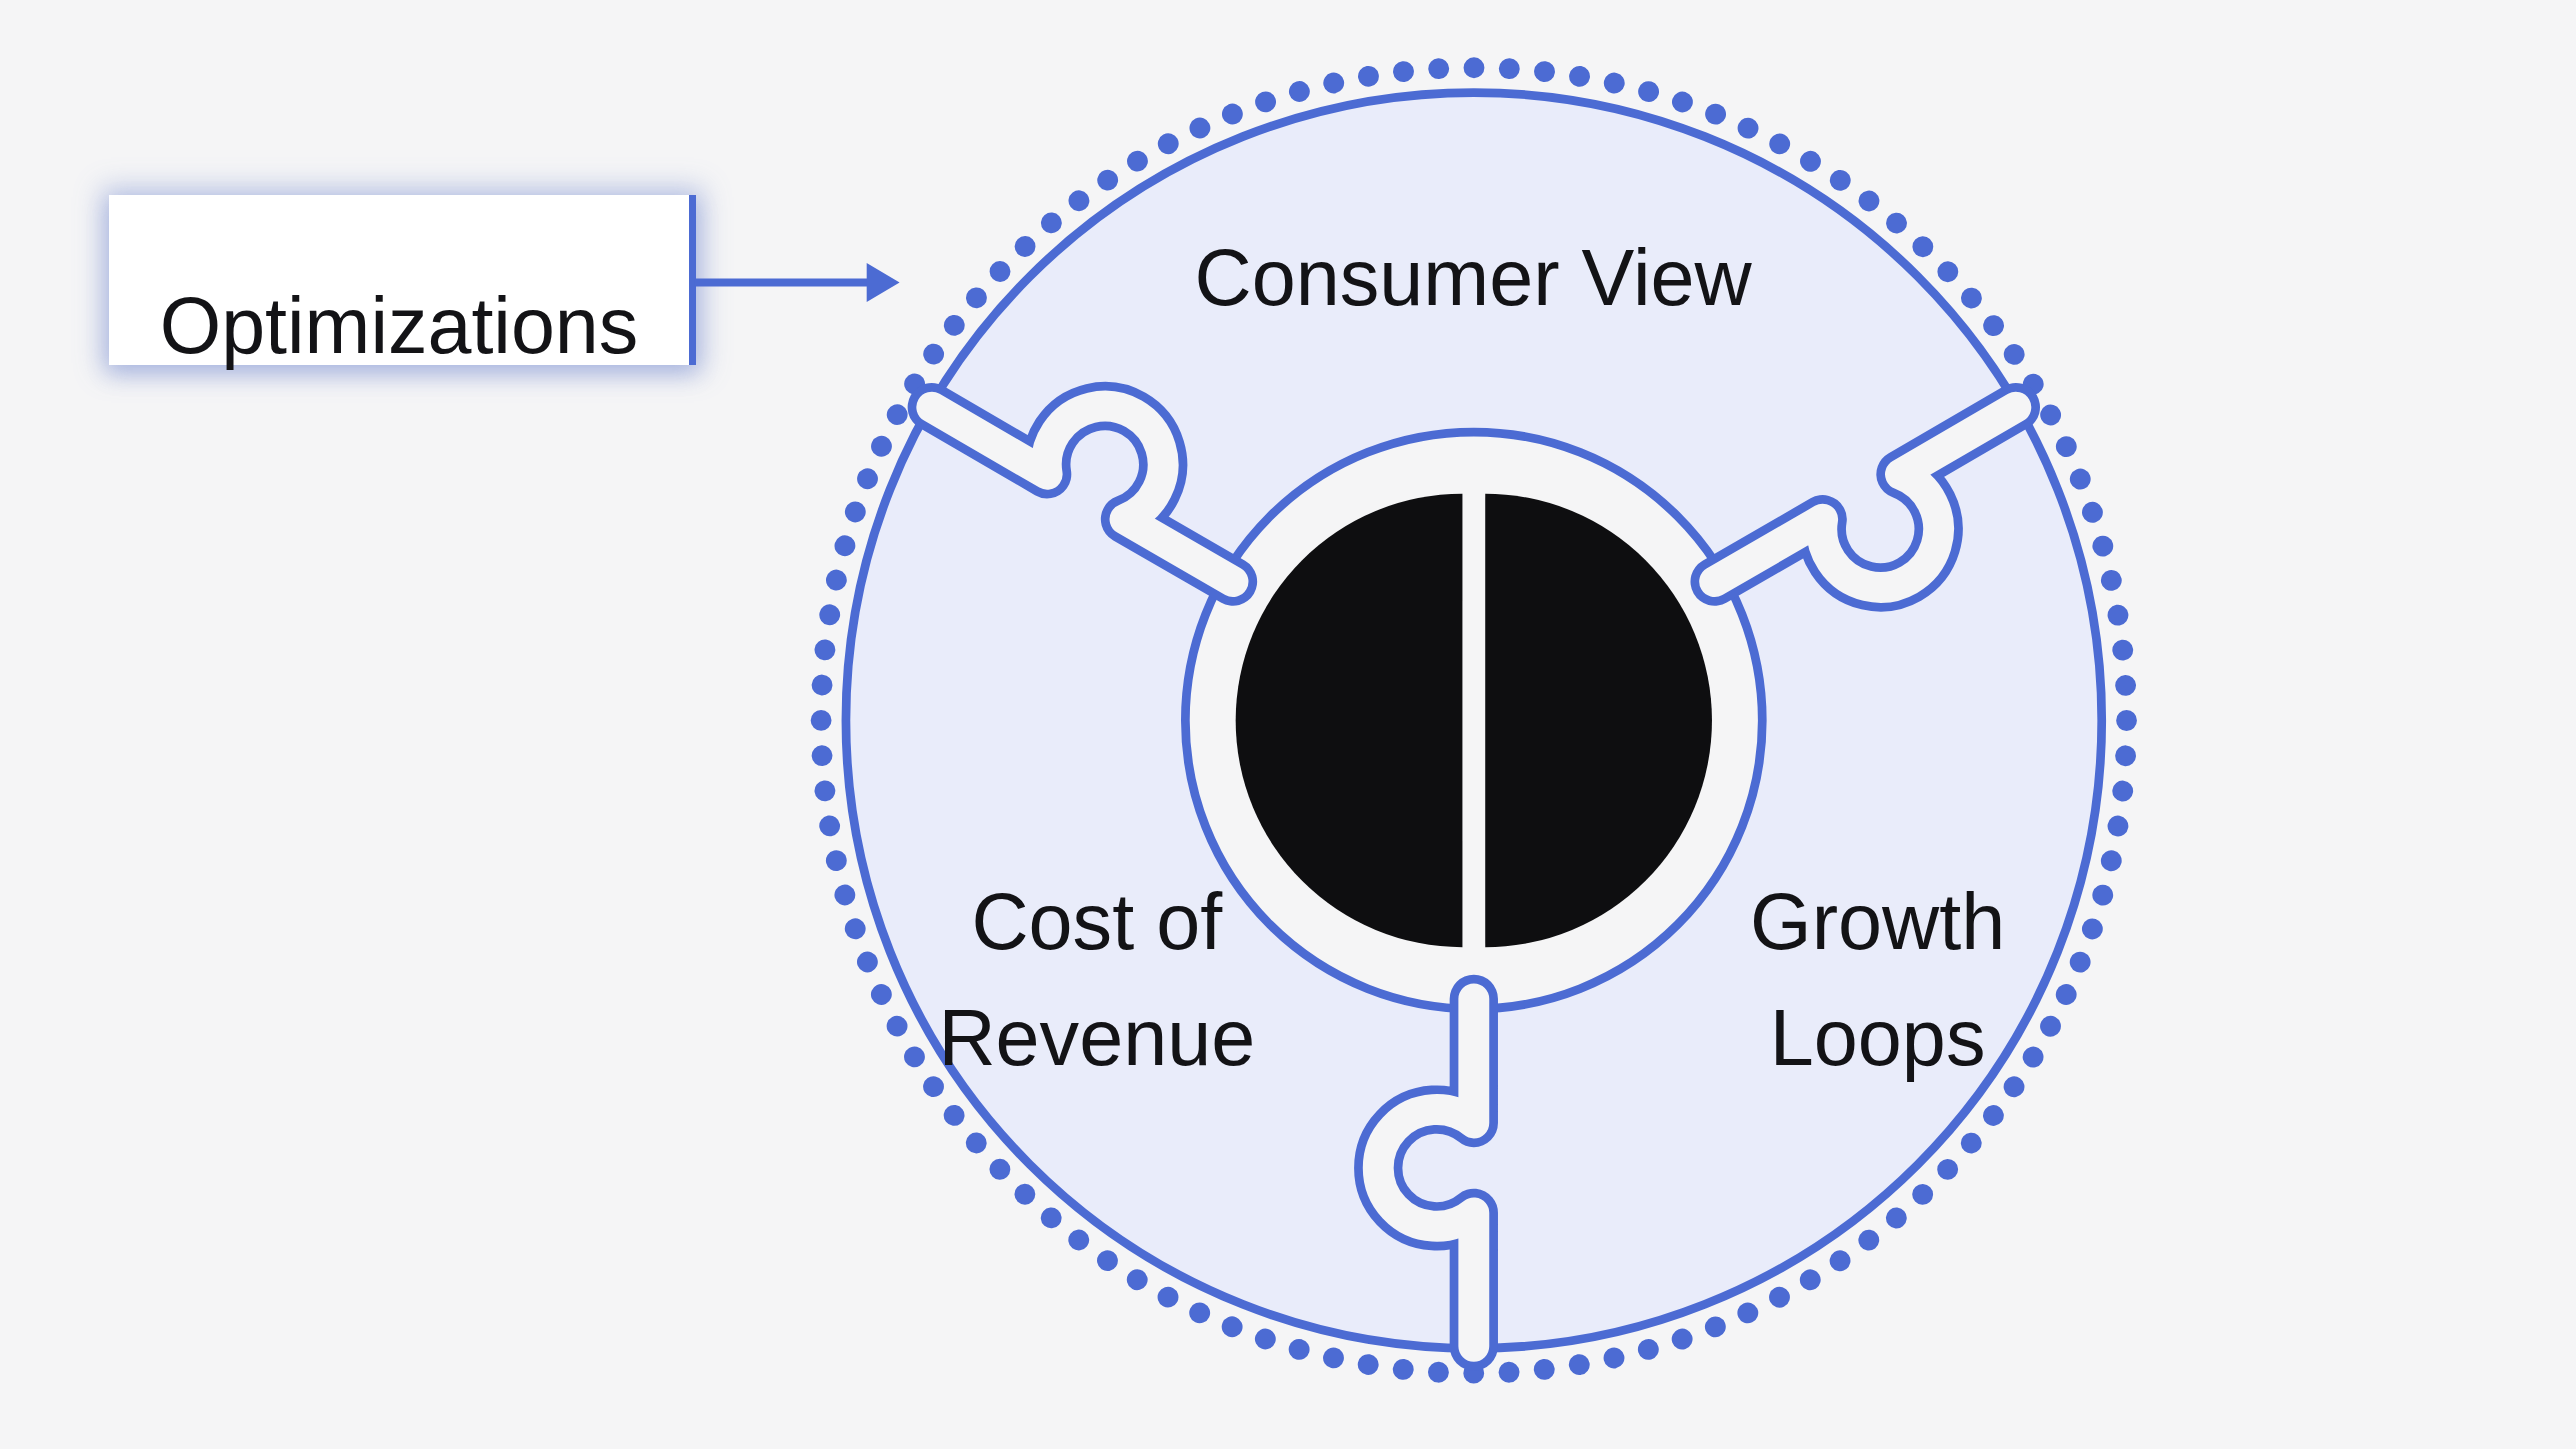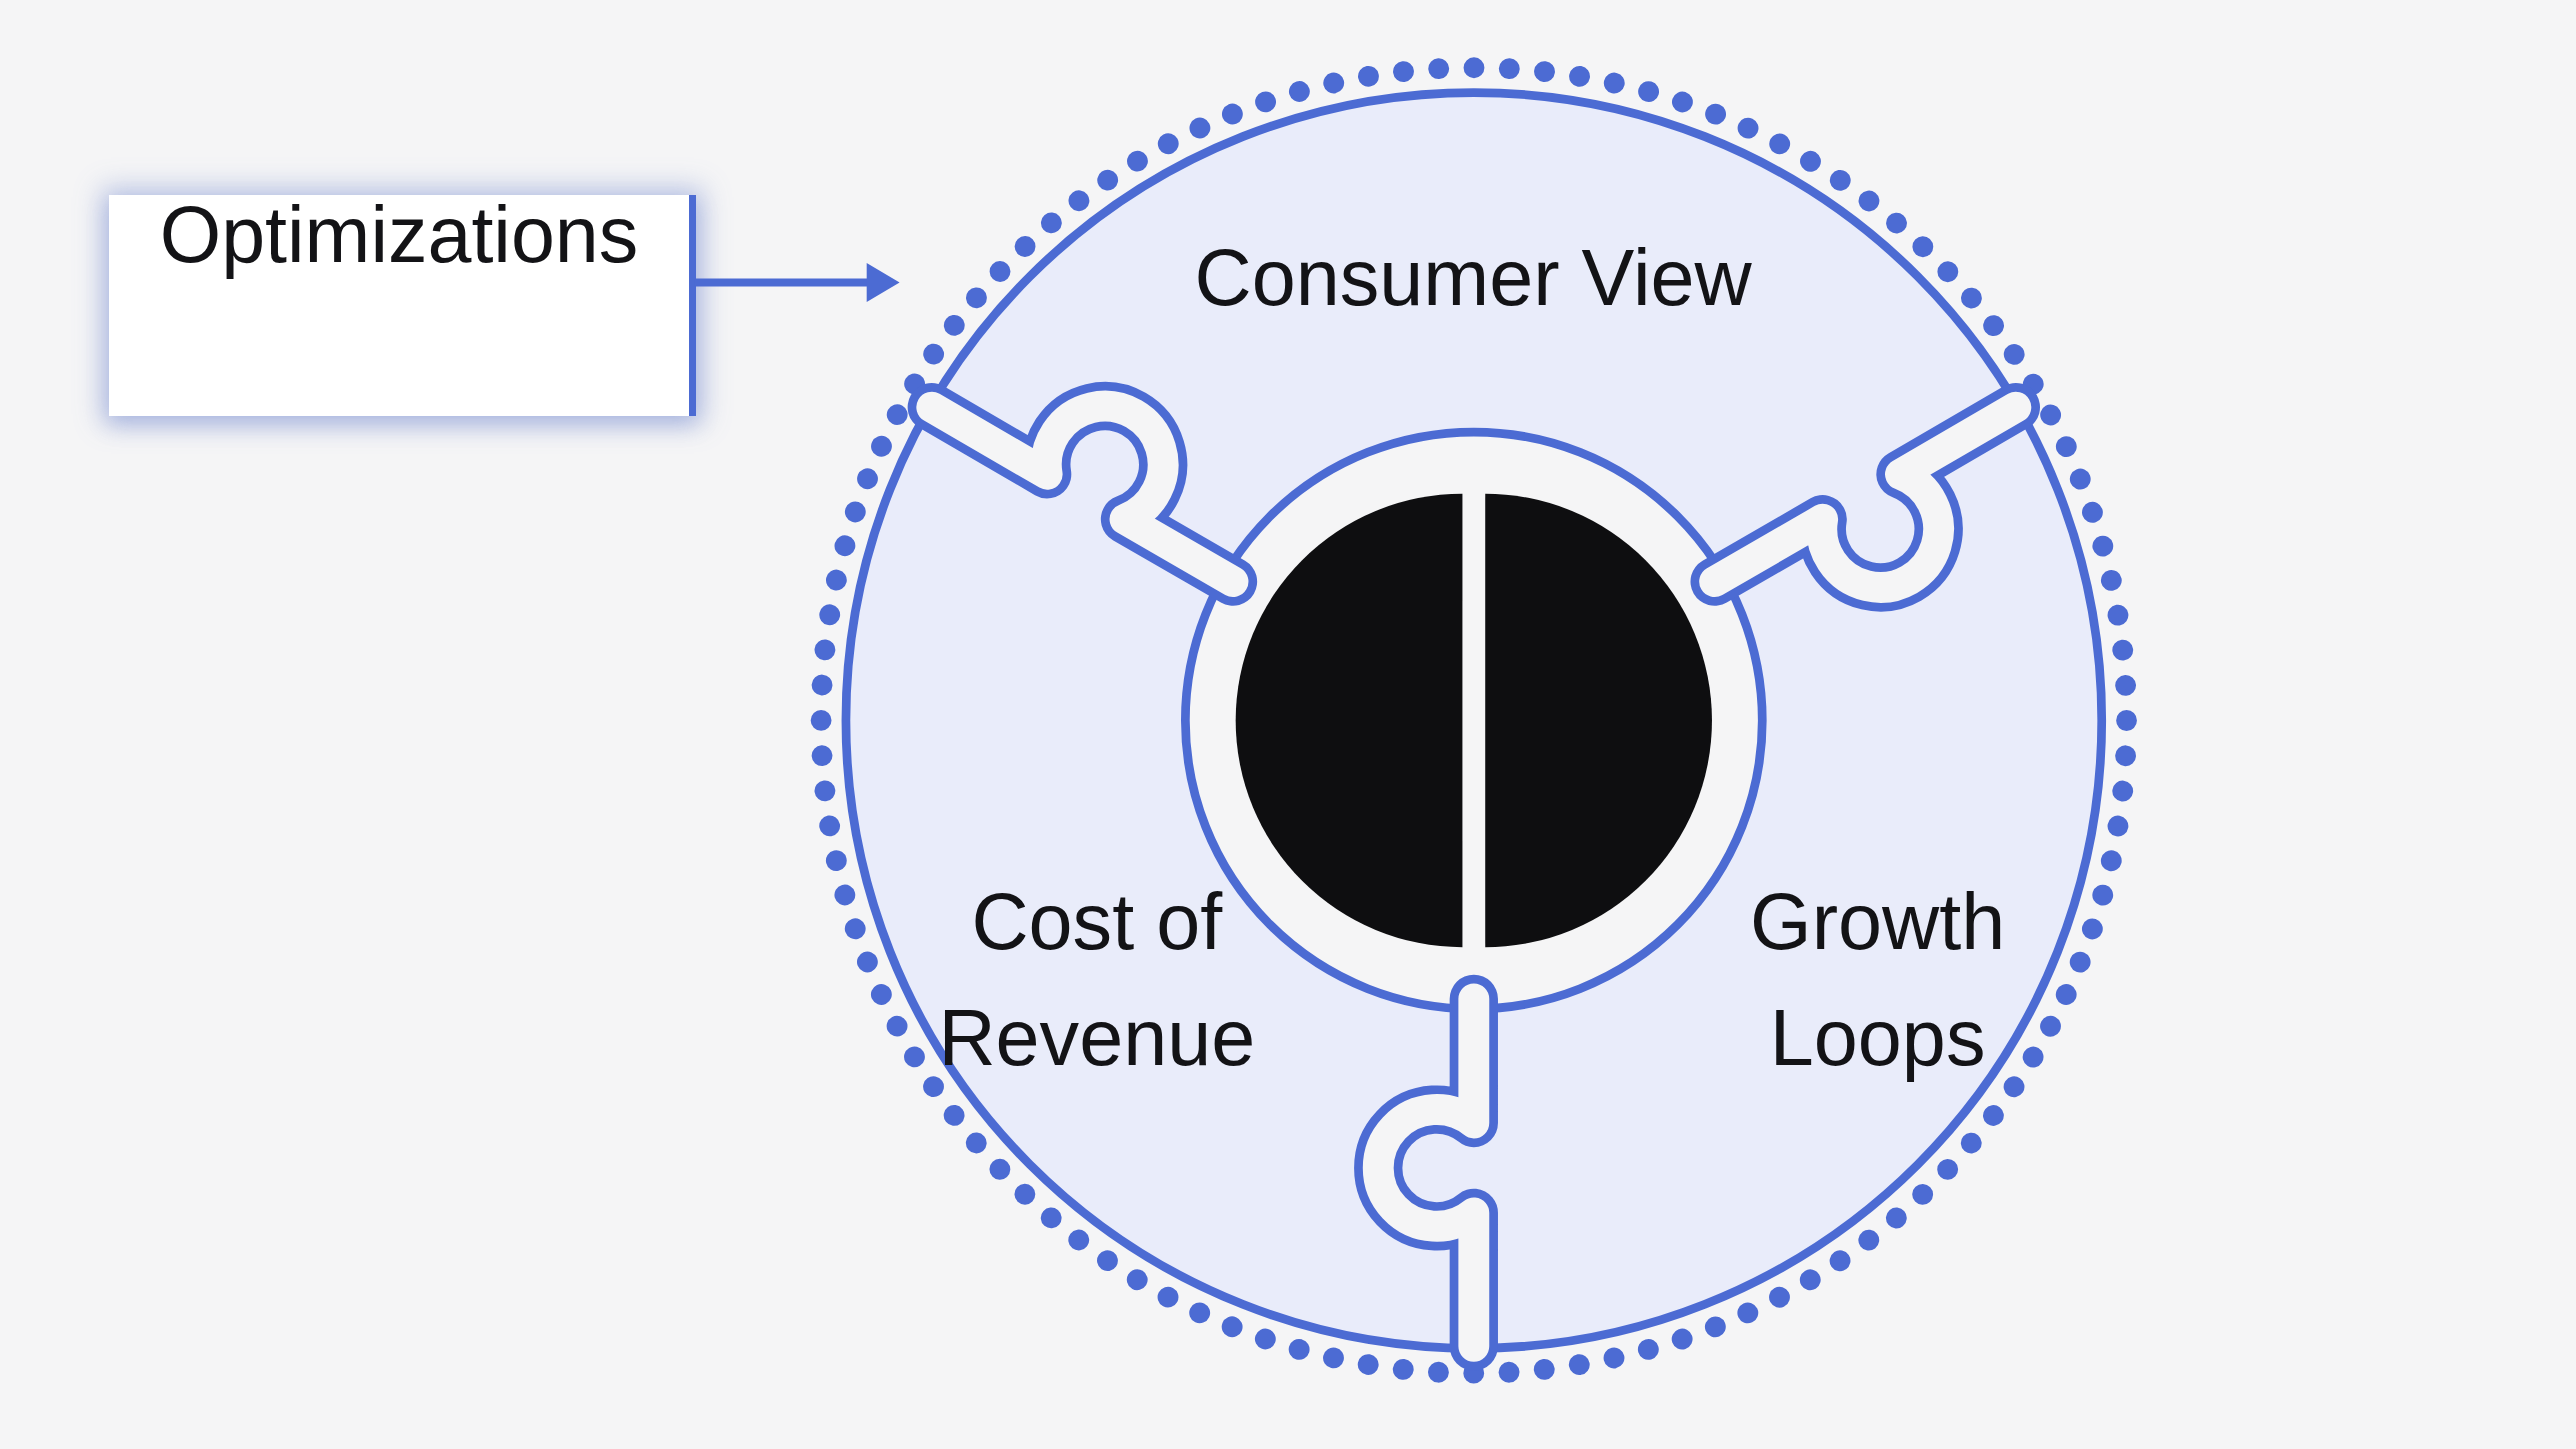--- a/index.html
+++ b/index.html
@@ -14,28 +14,28 @@
     background: var(--background, #f5f5f6);
     font-family: "Liberation Sans", sans-serif;
   }
 
   
   .callout {
     position: absolute;
     left: 109px;
     top: 195px;
     width: 587px;
-    height: 221px;
+    height: 170px;
     box-sizing: border-box;
     background: var(--callout-bg, #ffffff);
     border-right: 7.4px solid var(--accent, #4c6bd3);
     box-shadow: 0 0 25.5px 6.7px rgba(108, 130, 205, 0.42),
                 0 9.4px 20px rgba(108, 130, 205, 0.28);
     display: flex;
-    align-items: flex-start;
+    align-items: flex-end;
     justify-content: center;
   }
   .callout-text {
     font-size: 79px;
     line-height: 1;
     color: var(--text, #131316);
     white-space: nowrap;
   }
 
   

